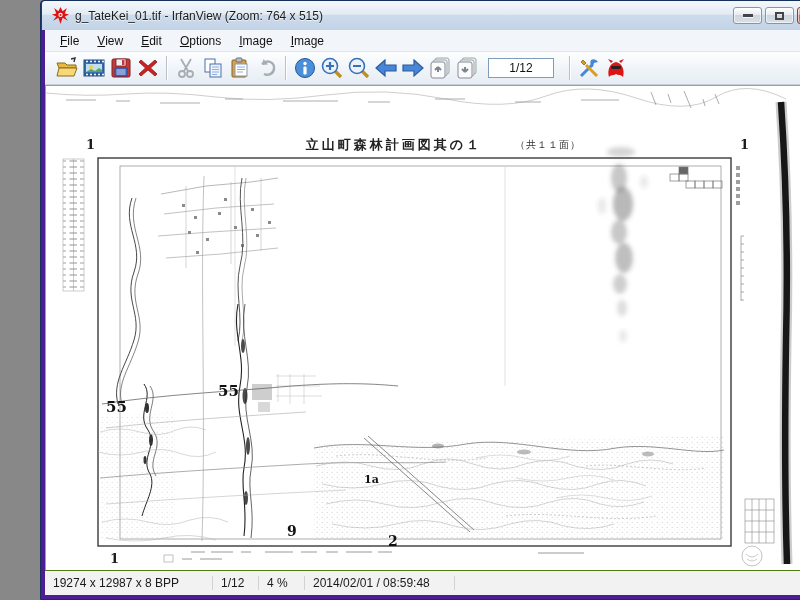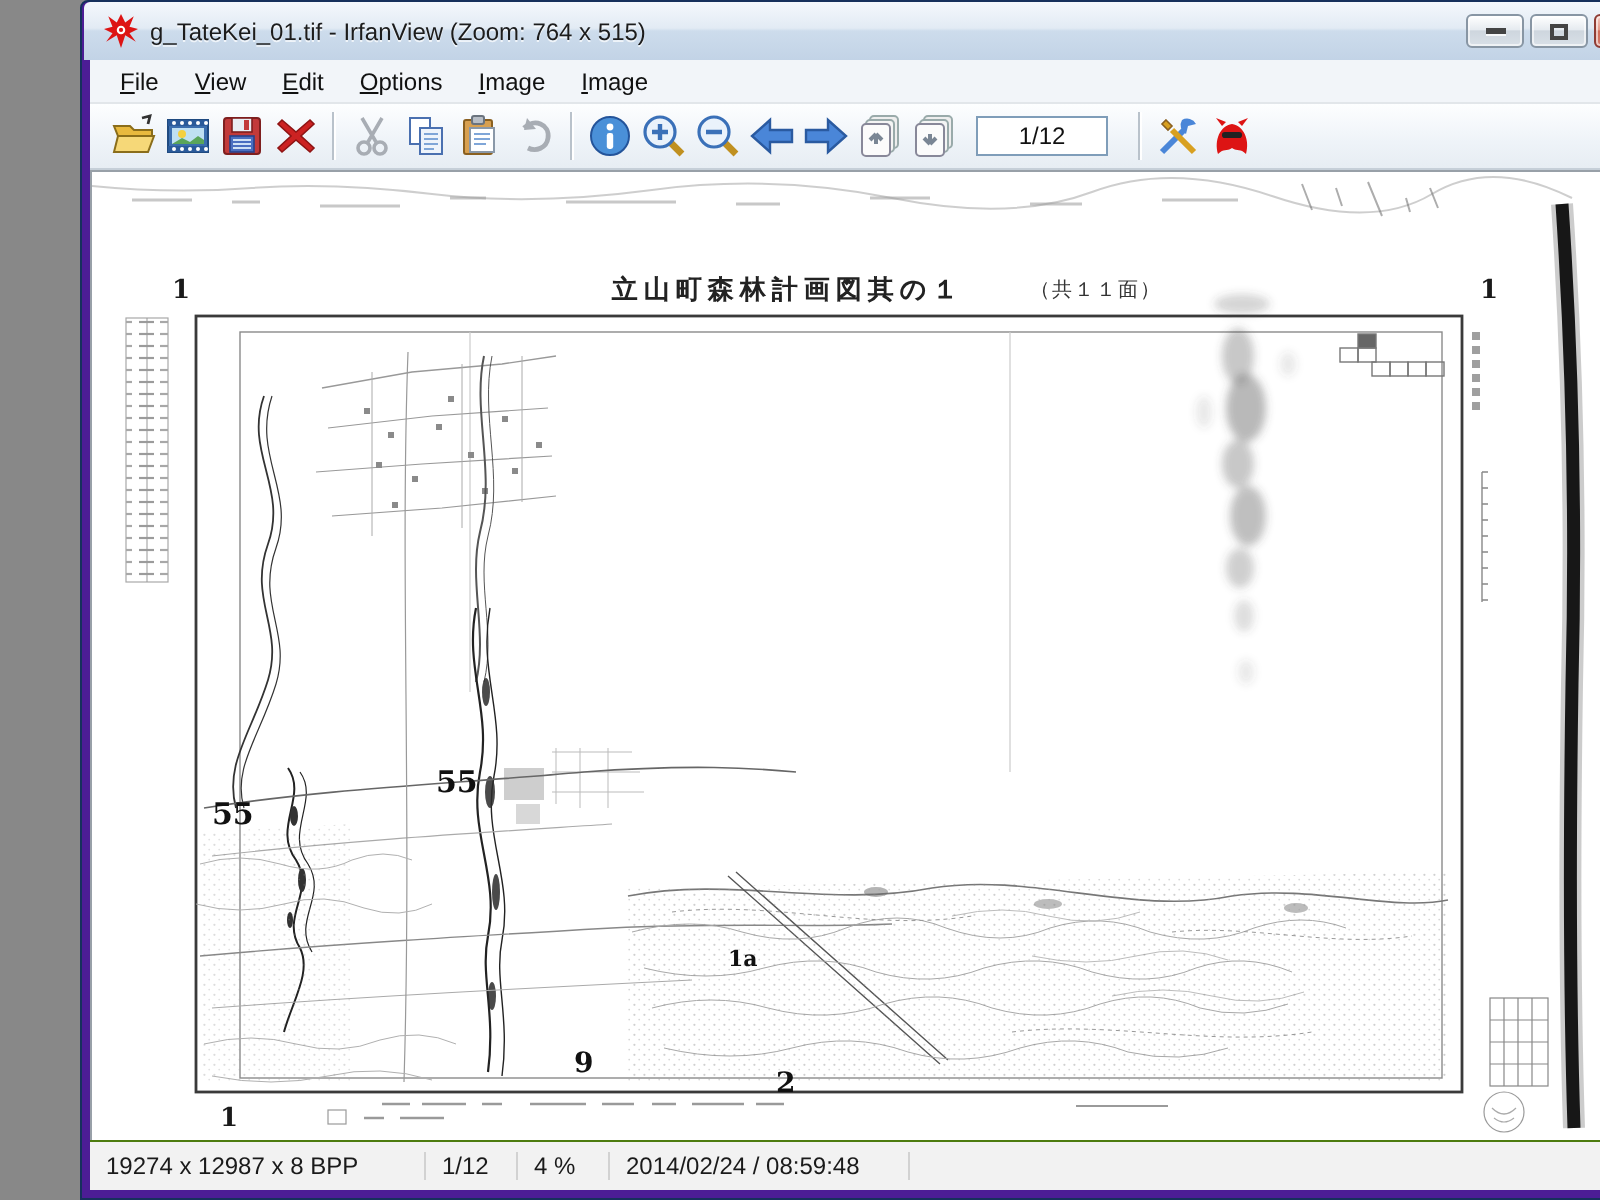--- a/index.html
+++ b/index.html
@@ -431,21 +431,21 @@
       </div>
   </div>
 
   <div class="frame-edge" style="left:770px;top:84px;width:22px;height:487px;background:#fff;border-left:0;"></div>
   <div style="position:absolute;left:770px;top:84px;width:22px;height:487px;"></div>
 
   <div id="statusbar">
     <div class="sb-panel" style="width:168px">19274 x 12987 x 8 BPP</div>
     <div class="sb-panel" style="width:46px">1/12</div>
     <div class="sb-panel" style="width:46px">4 %</div>
-    <div class="sb-panel" style="width:150px">2014/02/24 / 08:59:48</div>
+    <div class="sb-panel" style="width:150px">2014/02/01 / 08:59:48</div>
     <div class="sb-panel"></div>
     <svg id="resize-grip" viewBox="0 0 13 13">
       <g fill="#a8a8a8">
         <rect x="10" y="10" width="2" height="2"></rect>
           <rect x="10" y="6" width="2" height="2"></rect>
           <rect x="6" y="10" width="2" height="2"></rect>
         <rect x="10" y="2" width="2" height="2"></rect>
           <rect x="6" y="6" width="2" height="2"></rect>
           <rect x="2" y="10" width="2" height="2"></rect>
       </g>

